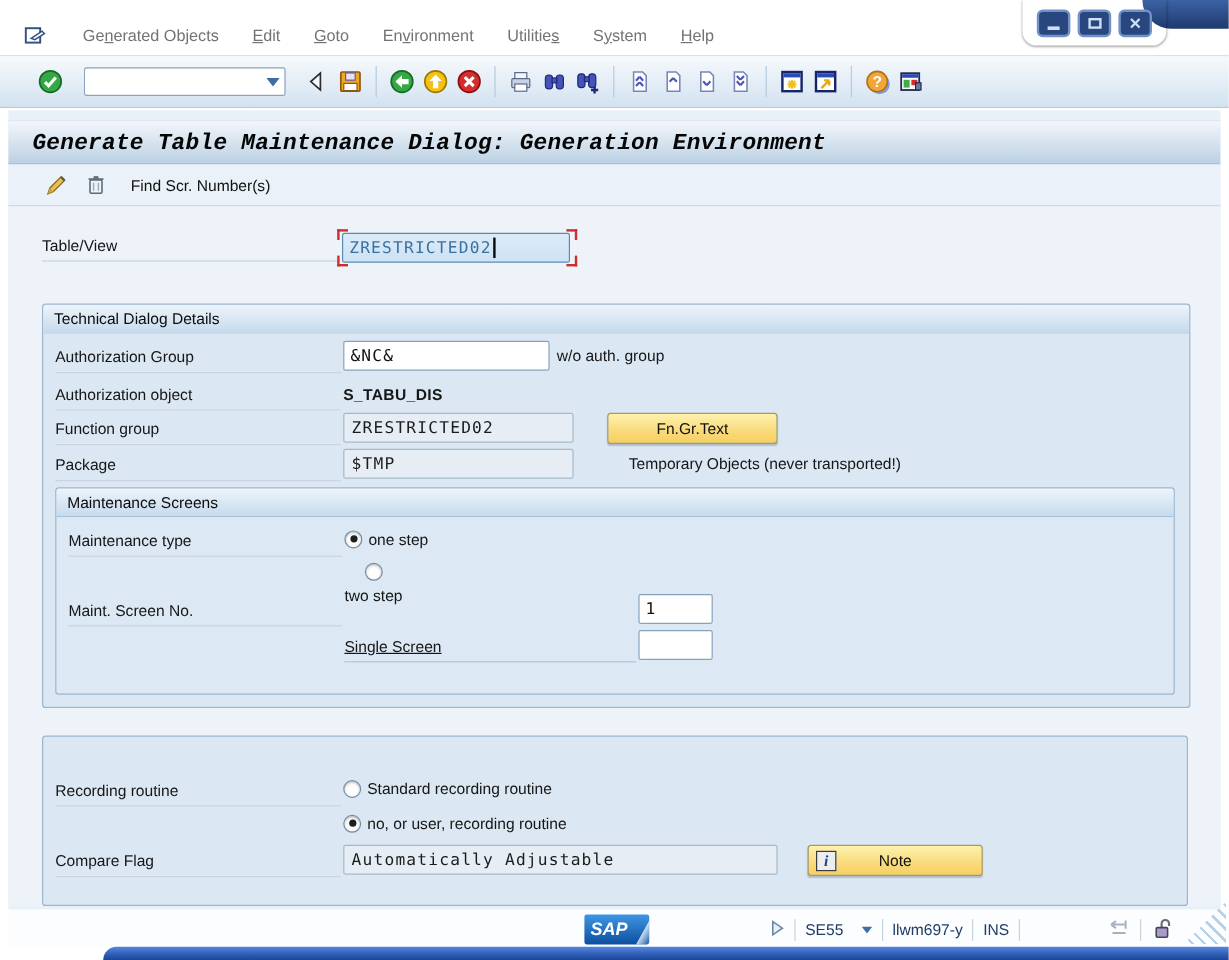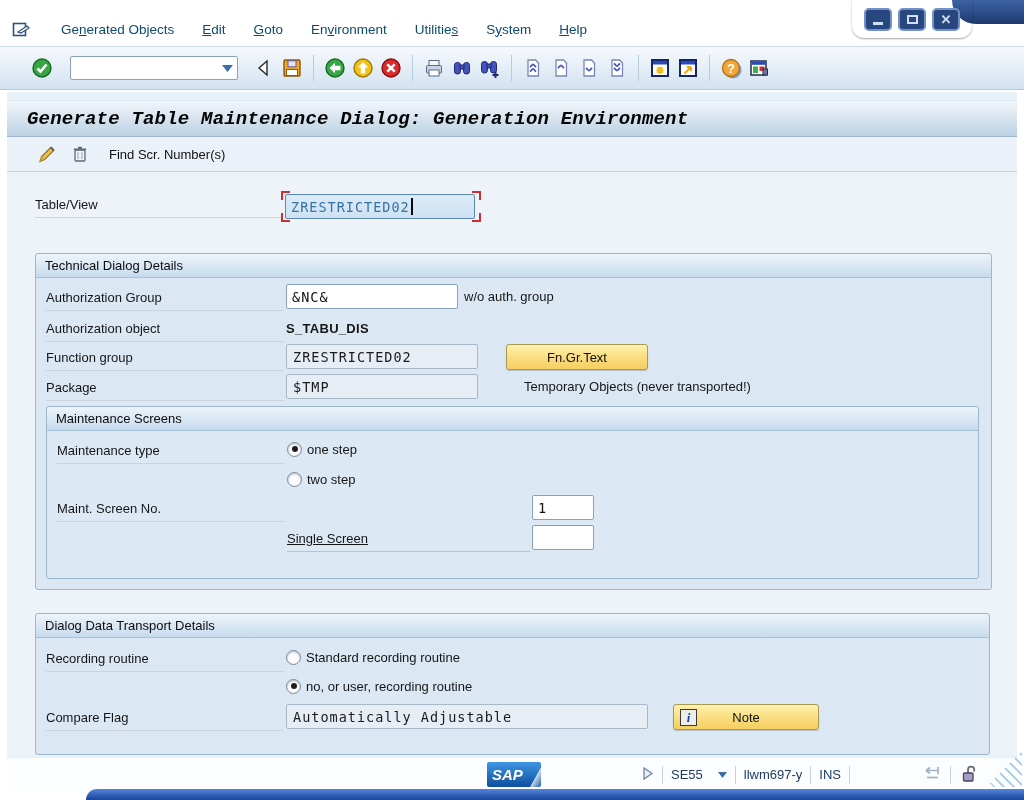--- a/index.html
+++ b/index.html
@@ -14,21 +14,21 @@
     border-radius:0 0 12px 12px; display:flex; align-items:center; justify-content:center; gap:6px;
     box-shadow:0 1px 2px rgba(0,0,0,.35); }
   .win-btn { width:28px; height:23px; background:#27477e; border:2px solid #7291c9; border-radius:5px;
     color:#cfe0f8; display:flex; align-items:center; justify-content:center; font-size:12px; cursor:default; }
   .glyph-min { width:10px; height:3px; background:#cfe0f8; margin-top:9px; }
   .glyph-max { width:11px; height:9px; border:2px solid #cfe0f8; }
   .glyph-close { font-weight:bold; font-size:13px; line-height:1; }
 
   
   .menubar { position:absolute; top:12px; left:0; width:840px; height:34px; display:flex;
-    align-items:center; padding-left:12px; font-size:13.5px; color:#0c4a6e; }
+    align-items:center; padding-left:20px; font-size:13.5px; color:#737373; }
   .menu-item { padding:5px 14px; white-space:nowrap; cursor:default; }
   .u { text-decoration:underline; }
   .menubar-line { position:absolute; top:46px; left:0; right:0; height:1px; background:#ccdbe9; }
   .sysmenu { margin-right:16px; display:flex; align-items:center; }
 
   
   .toolbar { position:absolute; top:47px; left:0; right:0; height:43px;
     background:linear-gradient(180deg,#f6f9fc 0%,#e3edf6 55%,#d2e2f0 100%);
     border-bottom:1px solid #b2c9de; display:flex; align-items:center; padding-left:30px; gap:4px; }
   .tico { width:24px; height:24px; display:flex; align-items:center; justify-content:center; cursor:default; }
@@ -345,35 +345,34 @@
       <span class="ptext" style="left:488px; top:120px;">Temporary Objects (never transported!)</span>
 
       <div class="groupbox" style="left:10px; top:152px; width:933px; height:173px; background:#dce9f5;">
         <div class="group-header">Maintenance Screens</div>
 
         <span class="flabel" style="left:10px; top:33px; width:228px;">Maintenance type</span>
         <div class="radio-row" style="left:240px; top:32px;">
           <span class="radio sel"></span>
           <span>one step</span>
         </div>
-        <div class="radio-row" style="left:240px; top:62px;">
+        <div class="radio-row" style="left:240px; top:62px;flex-direction:column;">
           <span class="radio"></span>
           <span>two step</span>
         </div>
 
         <span class="flabel" style="left:10px; top:91px; width:228px;">Maint. Screen No.</span>
         <input class="input-white" style="left: 485px; top: 88px; width: 62px;" value="1">
 
         <span class="flabel ulink" style="left:240px; top:121px; width:243px; border-bottom-color:#b8c5d1;">Single Screen</span>
         <input class="input-white" style="left: 485px; top: 118px; width: 62px;" value="">
       </div>
     </div>
 
     <div class="groupbox" style="left:28px; top:441px; width:955px; height:142px;">
-      <div class="group-header">Dialog Data Transport Details</div>
 
       <span class="flabel" style="left:10px; top:34px; width:238px;">Recording routine</span>
       <div class="radio-row" style="left:250px; top:33px;">
         <span class="radio"></span>
         <span>Standard recording routine</span>
       </div>
       <div class="radio-row" style="left:250px; top:62px;">
         <span class="radio sel"></span>
         <span>no, or user, recording routine</span>
       </div>

